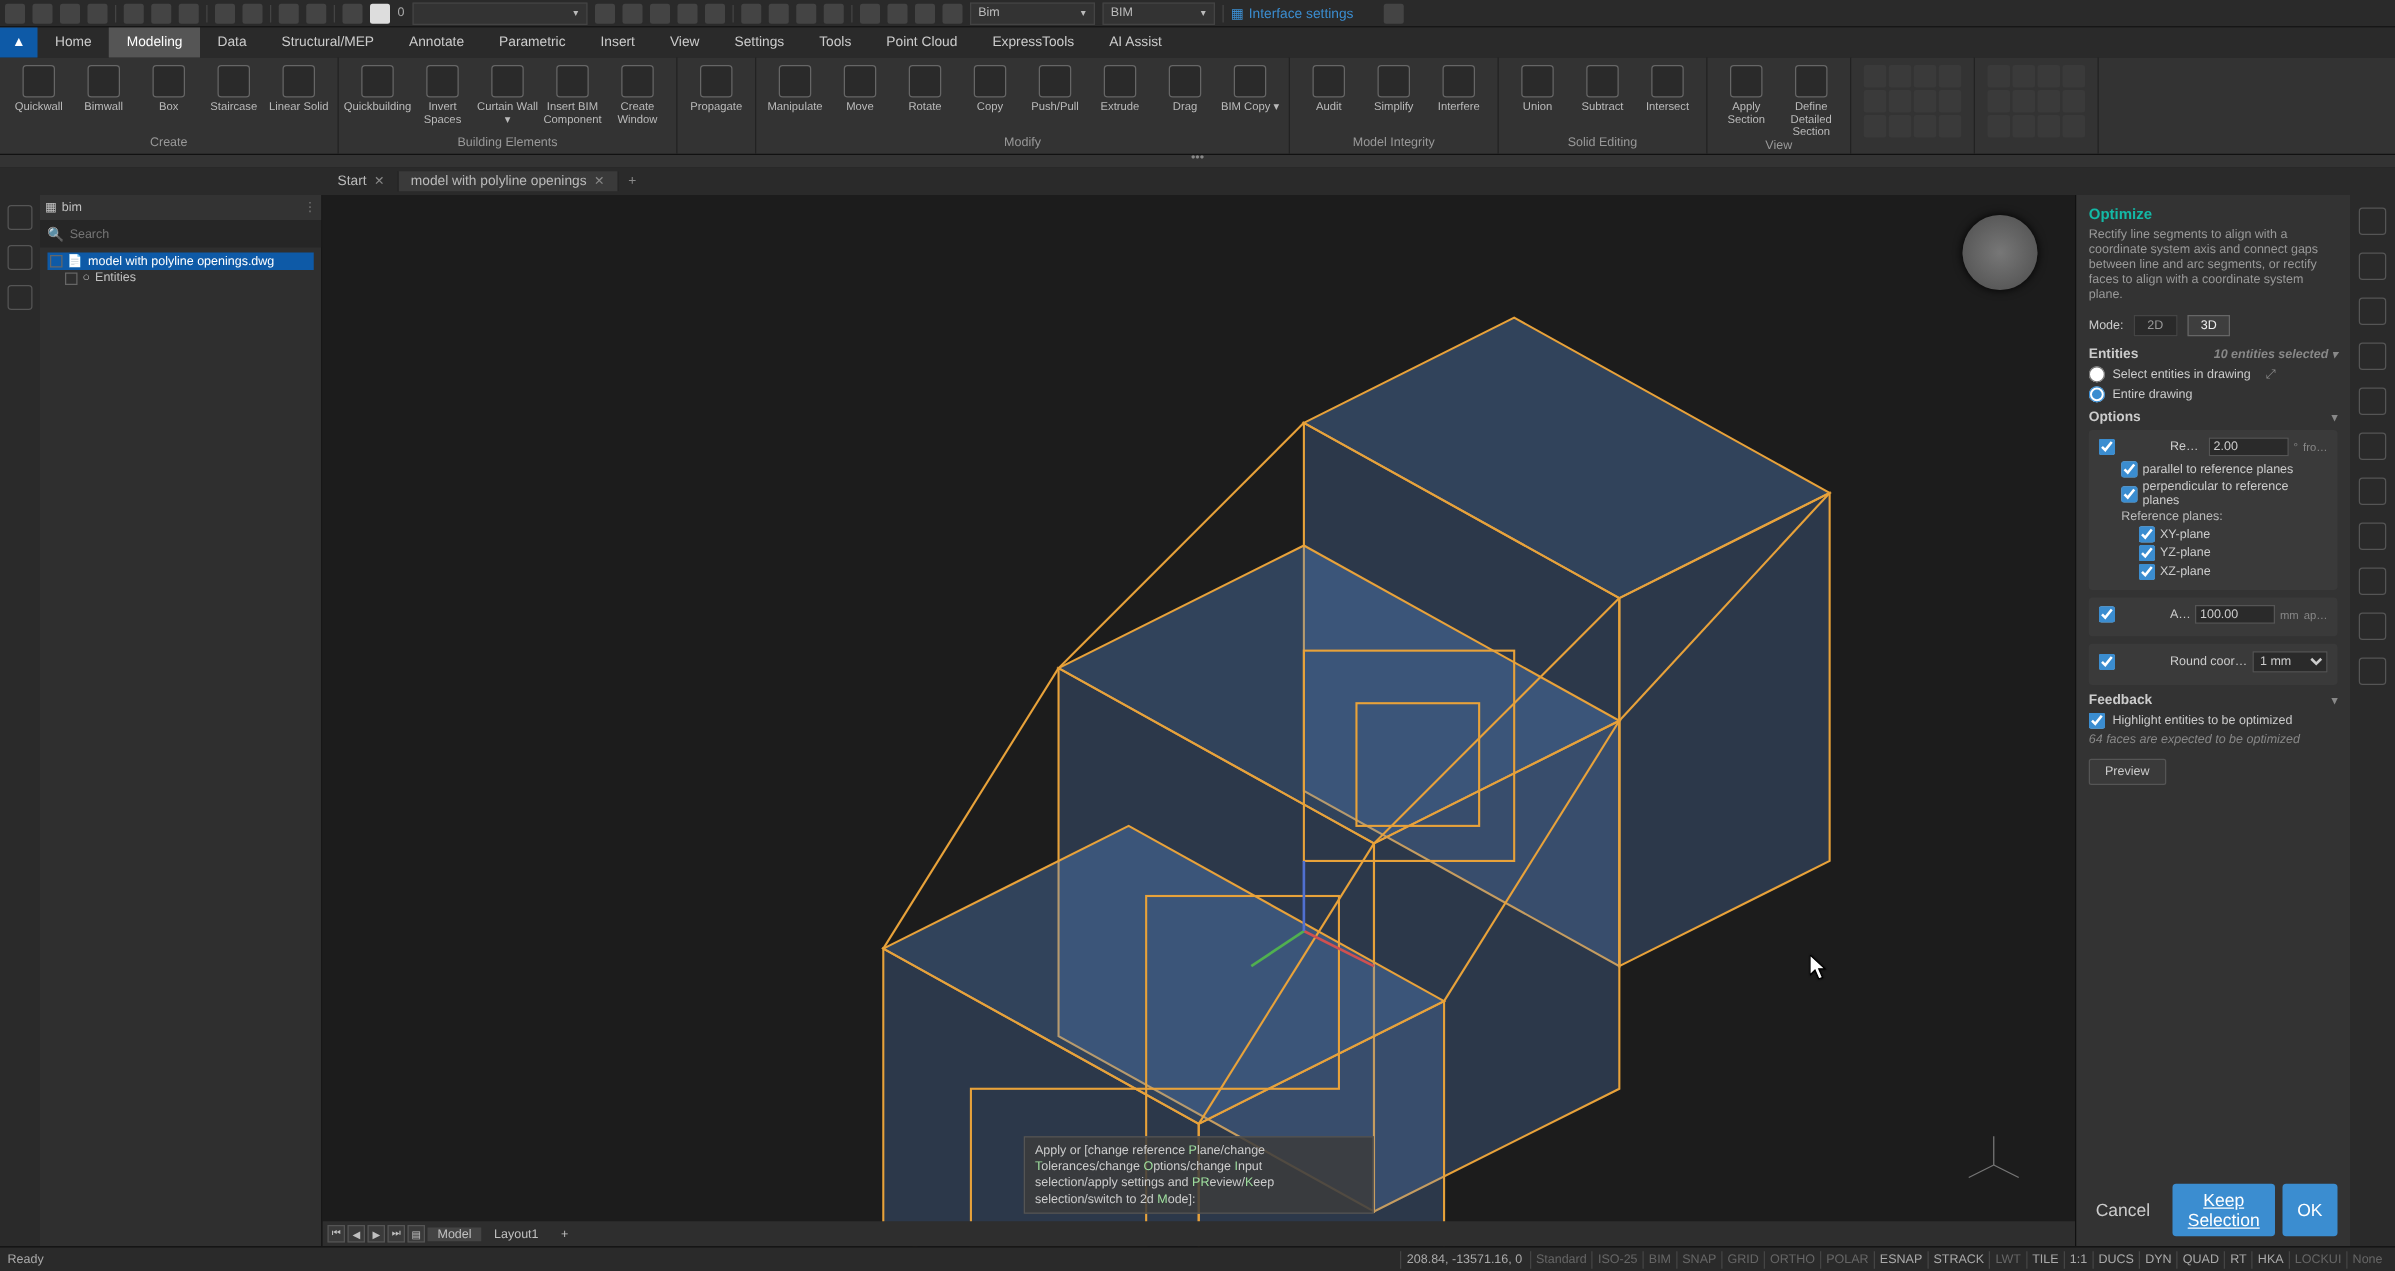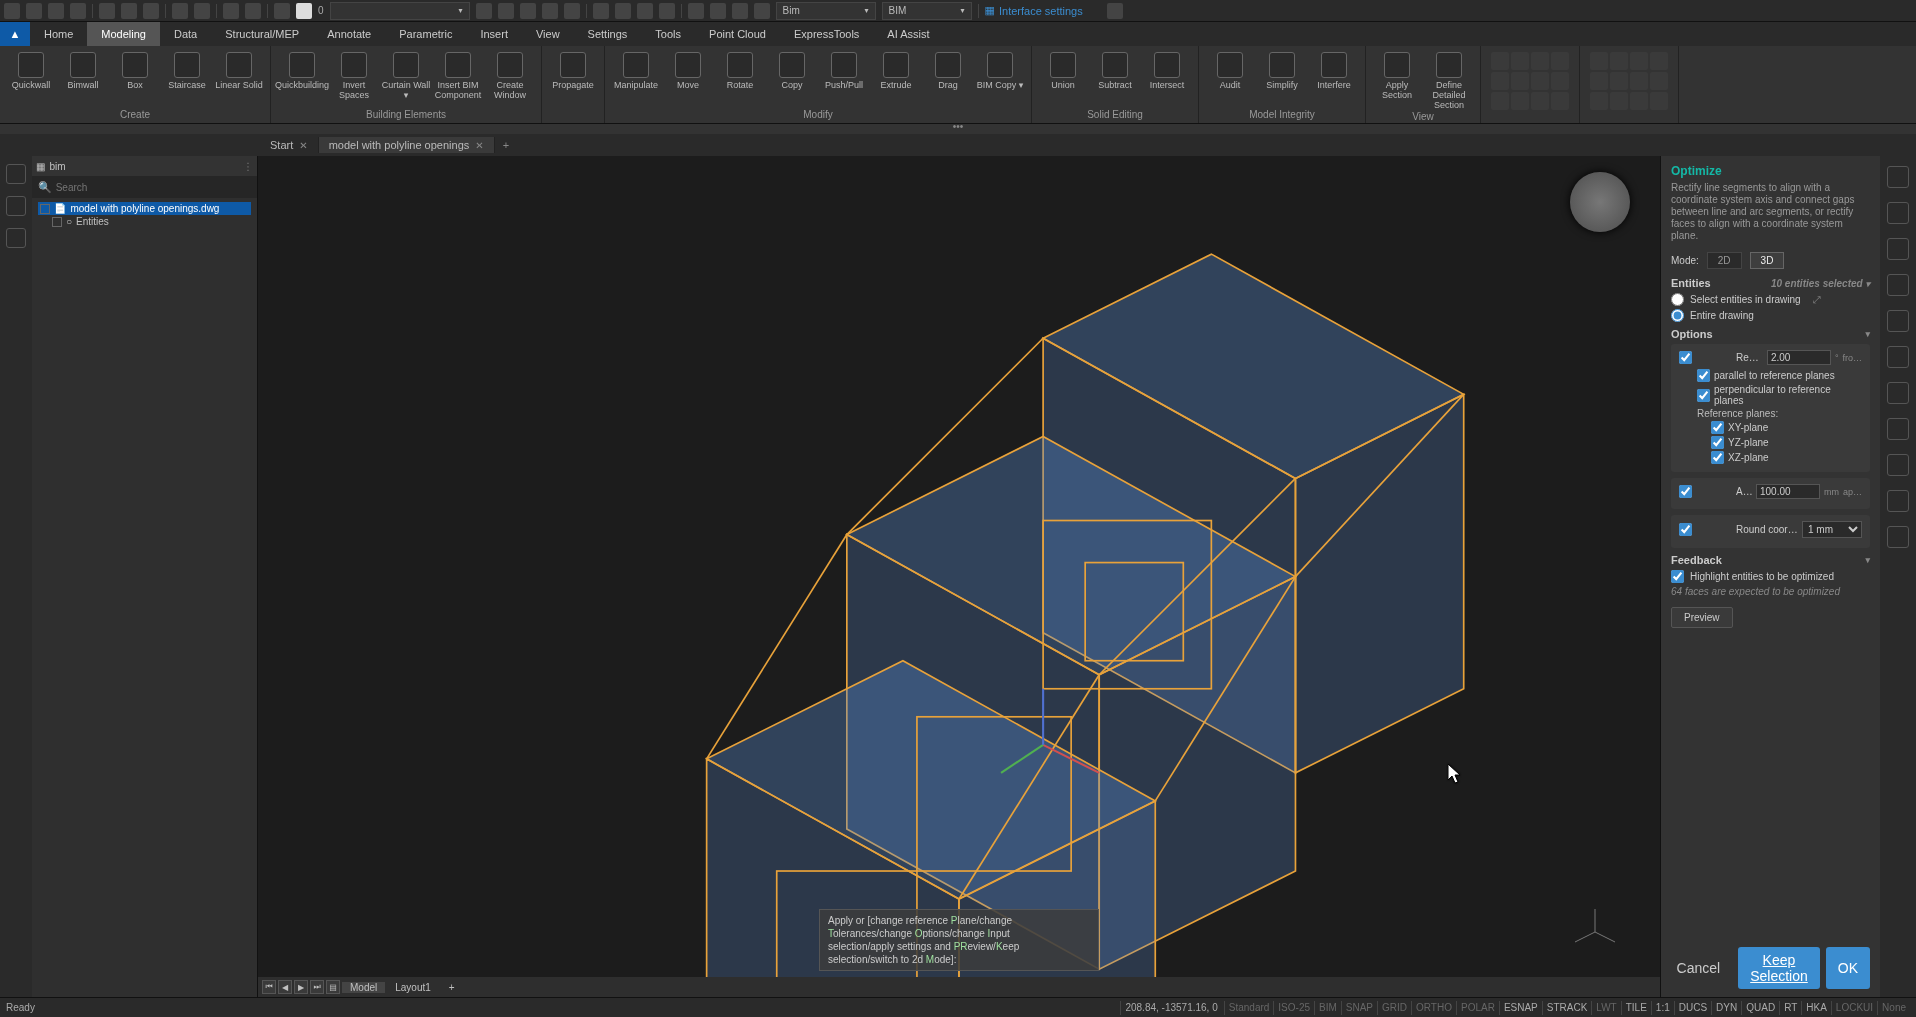--- a/index.html
+++ b/index.html
@@ -30,21 +30,21 @@
 .ribbon-btn { display: flex; flex-direction: column; align-items: center; width: 50px; padding-top: 4px; gap: 2px; cursor: pointer; }
 .ribbon-btn .ric { width: 26px; height: 26px; border: 1px solid #666; border-radius: 3px; background: #2a2a2a; }
 .ribbon-btn .lbl { font-size: 9px; color: #bbb; text-align: center; line-height: 10px; }
 .ribbon-group .glabel { font-size: 10px; color: #999; padding: 1px 0; }
 .small-grid { display: grid; grid-template-columns: repeat(4, 18px); grid-auto-rows: 18px; gap: 2px; padding: 4px; }
 .small-grid .sg { width: 18px; height: 18px; background: #3a3a3a; border-radius: 2px; }
 .ribbon-dots { background: #333; text-align: center; color: #888; font-size: 10px; padding: 0; height: 10px; line-height: 6px; }
 
 
 .doc-tabs { height: 22px; background: #2a2a2a; display: flex; align-items: center; padding-left: 260px; gap: 0; font-size: 11px; }
-.doc-tab { padding: 2px 10px; display: flex; align-items: flex-end; gap: 6px; color: #bbb; border-right: 1px solid #222; }
+.doc-tab { padding: 2px 10px; display: flex; align-items: flex-start; gap: 6px; color: #bbb; border-right: 1px solid #222; }
 .doc-tab.active { background: #3a3a3a; }
 .doc-tab .x { color: #888; font-size: 10px; }
 .doc-tabs .plus { padding: 0 8px; color: #888; }
 
 
 .main { position: absolute; top: 156px; bottom: 20px; left: 0; right: 0; display: flex; }
 
 
 .left-gutter { width: 32px; background: #2a2a2a; display: flex; flex-direction: column; align-items: center; gap: 12px; padding-top: 8px; }
 .left-gutter .gi { width: 20px; height: 20px; border: 1px solid #555; border-radius: 3px; }
@@ -290,49 +290,49 @@
           <div class="ric"></div>
           <div class="lbl">BIM Copy ▾</div>
         </div>
       </div>
       <div class="glabel">Modify</div>
     </div>
     <div class="ribbon-group">
       <div class="items">
         <div class="ribbon-btn">
           <div class="ric"></div>
+          <div class="lbl">Audit</div>
+        </div>
+        <div class="ribbon-btn">
+          <div class="ric"></div>
+          <div class="lbl">Simplify</div>
+        </div>
+        <div class="ribbon-btn">
+          <div class="ric"></div>
+          <div class="lbl">Interfere</div>
+        </div>
+      </div>
+      <div class="glabel">Model Integrity</div>
+    </div>
+    <div class="ribbon-group">
+      <div class="items">
+        <div class="ribbon-btn">
+          <div class="ric"></div>
           <div class="lbl">Union</div>
         </div>
         <div class="ribbon-btn">
           <div class="ric"></div>
           <div class="lbl">Subtract</div>
         </div>
         <div class="ribbon-btn">
           <div class="ric"></div>
           <div class="lbl">Intersect</div>
         </div>
       </div>
       <div class="glabel">Solid Editing</div>
-    </div>
-    <div class="ribbon-group">
-      <div class="items">
-        <div class="ribbon-btn">
-          <div class="ric"></div>
-          <div class="lbl">Audit</div>
-        </div>
-        <div class="ribbon-btn">
-          <div class="ric"></div>
-          <div class="lbl">Simplify</div>
-        </div>
-        <div class="ribbon-btn">
-          <div class="ric"></div>
-          <div class="lbl">Interfere</div>
-        </div>
-      </div>
-      <div class="glabel">Model Integrity</div>
     </div>
     <div class="ribbon-group">
       <div class="items">
         <div class="ribbon-btn">
           <div class="ric"></div>
           <div class="lbl">Apply Section</div>
         </div>
         <div class="ribbon-btn">
           <div class="ric"></div>
           <div class="lbl">Define Detailed Section</div>

